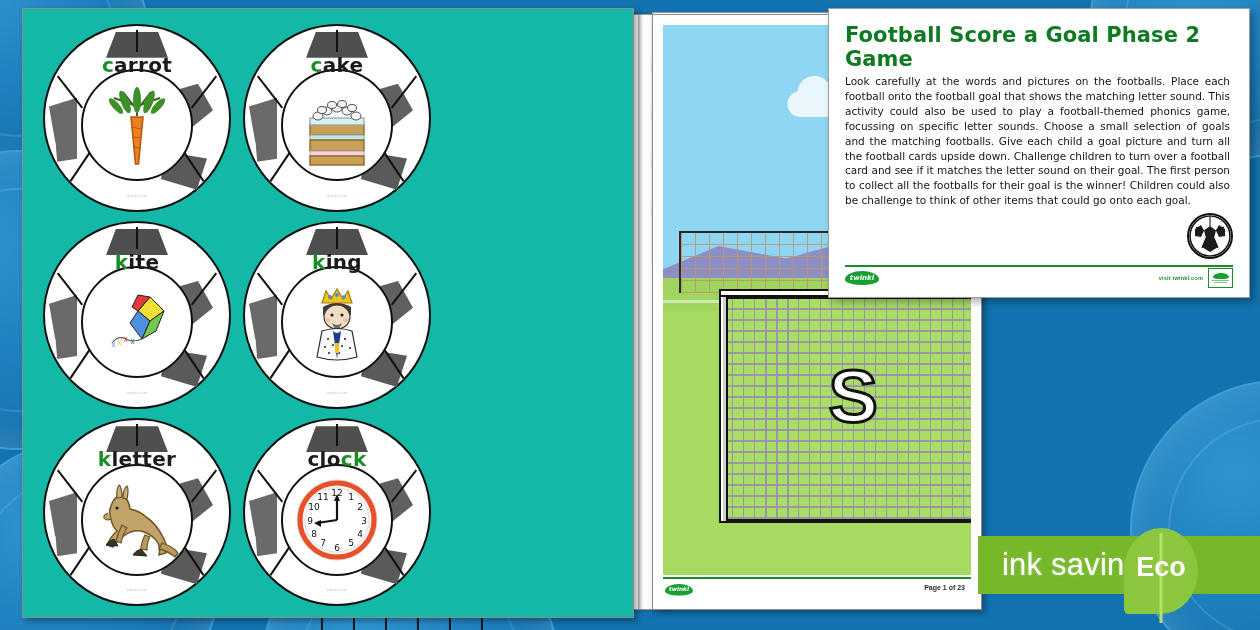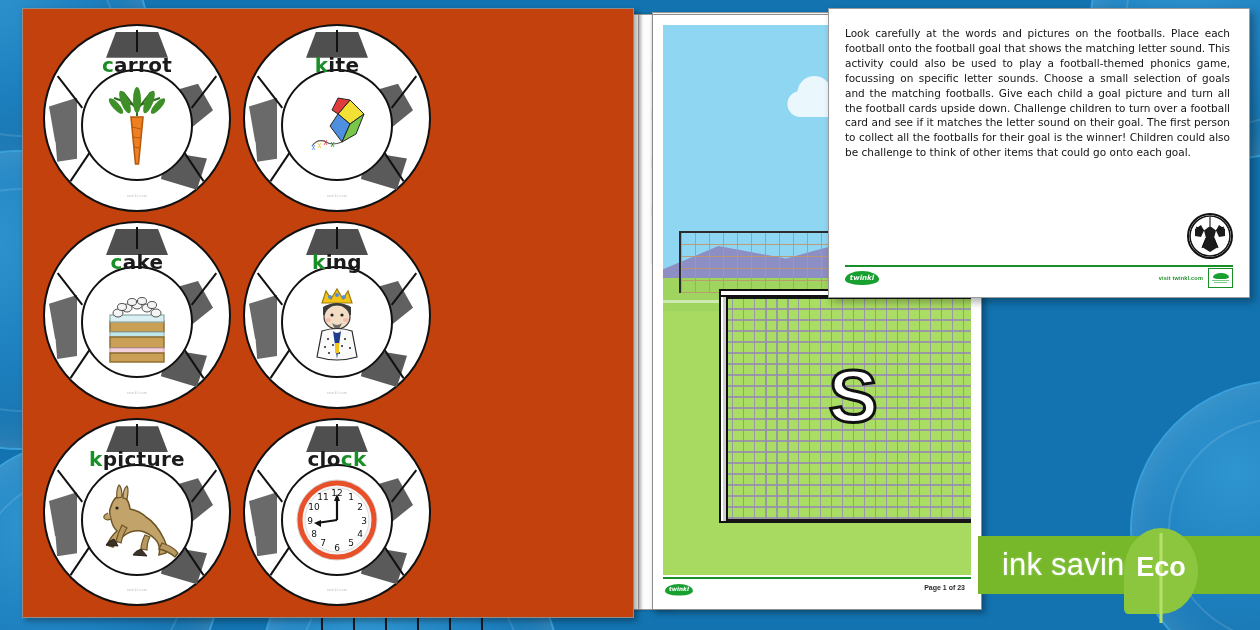--- a/index.html
+++ b/index.html
@@ -38,21 +38,21 @@
   .sheet-shadow .edge-arc.a1{ top:68px; }
   .sheet-shadow .edge-arc.a2{ top:260px; }
   .sheet-shadow .edge-arc.a3{ top:452px; }
   .sheet-shadow .edge-tick{
     position:absolute; left:2px; width:22px; height:0;
     border-top:2px solid #161616;
   }
 
   #main-sheet {
     position:absolute; left:0; top:0; width:612px; height:610px;
-    background:#c2410c; border:1px solid #8d8d8d;
+    background:#14b8a6; border:1px solid #8d8d8d;
     box-shadow: 3px 3px 6px rgba(0,0,0,.35);
     z-index: 10;
   }
   #cards-grid {
     position:absolute; left:14px; top:10px;
     width:400px; height:592px;
     display:grid; grid-template-columns:1fr 1fr; grid-template-rows:1fr 1fr 1fr;
   }
   .ball-card { position:relative; display:flex; align-items:center; justify-content:center; }
 
@@ -391,76 +391,76 @@
             <div class="panel p-right"></div>
           <div class="panel p-left"></div>
             <div class="panel p-br"></div>
             <div class="panel p-bl"></div>
           <div class="line" style="left:24px;top:46px;width:2px;height:40px;transform:rotate(-38deg);"></div>
           <div class="line" style="right:24px;top:46px;width:2px;height:40px;transform:rotate(38deg);"></div>
           <div class="line" style="left:34px;bottom:26px;width:2px;height:34px;transform:rotate(34deg);"></div>
           <div class="line" style="right:34px;bottom:26px;width:2px;height:34px;transform:rotate(-34deg);"></div>
           <div class="line" style="left:50%;top:4px;width:2px;height:22px;transform:translateX(-50%);"></div>
           <div class="ball-word">
-            <span class="hl">k</span><span>ite</span>
-          </div>
-          <div class="ring-inner">
-            <svg width="90" height="90" viewBox="0 0 90 90">
-              <g stroke="#222" stroke-width="1">
-                <polygon points="58,20 72,34 58,44 46,34" fill="#f2e034"></polygon>
-                <polygon points="58,20 46,34 40,30 46,18" fill="#e23b3b"></polygon>
-                <polygon points="46,34 58,44 50,62 38,46" fill="#4f8fe0"></polygon>
-                <polygon points="58,44 72,34 64,54 50,62" fill="#79c74a"></polygon>
-              </g>
-              <path d="M50 62 Q40 66 34 62 Q26 58 20 66" stroke="#555" stroke-width="1.2" fill="none"></path>
-              <g stroke="#222" stroke-width=".8">
-                <path d="M42 62 l-3 5 M39 62 l3 5" stroke="#1a7f2a"></path>
-                <path d="M35 60 l-3 5 M32 60 l3 5" stroke="#e23b3b"></path>
-                <path d="M29 63 l-3 5 M26 63 l3 5" stroke="#f2c21a"></path>
-                <path d="M23 65 l-3 5 M20 65 l3 5" stroke="#4f8fe0"></path>
-              </g>
-            </svg>
-          </div>
-          <div class="tiny-credit">twinkl.com</div>
-        </div>
-      </div>
-
-      <div class="ball-card">
-        <div class="football">
-          <div class="panel p-top"></div>
-            <div class="panel p-right"></div>
-          <div class="panel p-left"></div>
-            <div class="panel p-br"></div>
-            <div class="panel p-bl"></div>
-          <div class="line" style="left:24px;top:46px;width:2px;height:40px;transform:rotate(-38deg);"></div>
-          <div class="line" style="right:24px;top:46px;width:2px;height:40px;transform:rotate(38deg);"></div>
-          <div class="line" style="left:34px;bottom:26px;width:2px;height:34px;transform:rotate(34deg);"></div>
-          <div class="line" style="right:34px;bottom:26px;width:2px;height:34px;transform:rotate(-34deg);"></div>
-          <div class="line" style="left:50%;top:4px;width:2px;height:22px;transform:translateX(-50%);"></div>
-          <div class="ball-word">
             <span class="hl">c</span><span>ake</span>
           </div>
           <div class="ring-inner">
             <svg width="90" height="90" viewBox="0 0 90 90">
               <rect x="18" y="44" width="54" height="11" fill="#c9a055" stroke="#8a6a2c" stroke-width="1.4"></rect>
               <rect x="18" y="55" width="54" height="5" fill="#bfe6e8" stroke="#8aa8aa" stroke-width="1"></rect>
               <rect x="18" y="60" width="54" height="11" fill="#c9a055" stroke="#8a6a2c" stroke-width="1.4"></rect>
               <rect x="18" y="71" width="54" height="5" fill="#f3d2de" stroke="#c59cab" stroke-width="1"></rect>
               <rect x="18" y="76" width="54" height="9" fill="#c9a055" stroke="#8a6a2c" stroke-width="1.4"></rect>
               <rect x="18" y="38" width="54" height="7" fill="#d9eff1" stroke="#8aa8aa" stroke-width="1.2"></rect>
               <g fill="#f4f4f4" stroke="#2a2a2a" stroke-width=".8">
                 <ellipse cx="26" cy="36" rx="5" ry="4"></ellipse>
                   <ellipse cx="35" cy="31" rx="5" ry="4"></ellipse>
                 <ellipse cx="45" cy="28" rx="5" ry="4"></ellipse>
                   <ellipse cx="55" cy="31" rx="5" ry="4"></ellipse>
                 <ellipse cx="64" cy="36" rx="5" ry="4"></ellipse>
                   <ellipse cx="30" cy="30" rx="4.5" ry="3.5"></ellipse>
                 <ellipse cx="40" cy="25" rx="4.5" ry="3.5"></ellipse>
                   <ellipse cx="50" cy="24" rx="4.5" ry="3.5"></ellipse>
                 <ellipse cx="60" cy="28" rx="4.5" ry="3.5"></ellipse>
+              </g>
+            </svg>
+          </div>
+          <div class="tiny-credit">twinkl.com</div>
+        </div>
+      </div>
+
+      <div class="ball-card">
+        <div class="football">
+          <div class="panel p-top"></div>
+            <div class="panel p-right"></div>
+          <div class="panel p-left"></div>
+            <div class="panel p-br"></div>
+            <div class="panel p-bl"></div>
+          <div class="line" style="left:24px;top:46px;width:2px;height:40px;transform:rotate(-38deg);"></div>
+          <div class="line" style="right:24px;top:46px;width:2px;height:40px;transform:rotate(38deg);"></div>
+          <div class="line" style="left:34px;bottom:26px;width:2px;height:34px;transform:rotate(34deg);"></div>
+          <div class="line" style="right:34px;bottom:26px;width:2px;height:34px;transform:rotate(-34deg);"></div>
+          <div class="line" style="left:50%;top:4px;width:2px;height:22px;transform:translateX(-50%);"></div>
+          <div class="ball-word">
+            <span class="hl">k</span><span>ite</span>
+          </div>
+          <div class="ring-inner">
+            <svg width="90" height="90" viewBox="0 0 90 90">
+              <g stroke="#222" stroke-width="1">
+                <polygon points="58,20 72,34 58,44 46,34" fill="#f2e034"></polygon>
+                <polygon points="58,20 46,34 40,30 46,18" fill="#e23b3b"></polygon>
+                <polygon points="46,34 58,44 50,62 38,46" fill="#4f8fe0"></polygon>
+                <polygon points="58,44 72,34 64,54 50,62" fill="#79c74a"></polygon>
+              </g>
+              <path d="M50 62 Q40 66 34 62 Q26 58 20 66" stroke="#555" stroke-width="1.2" fill="none"></path>
+              <g stroke="#222" stroke-width=".8">
+                <path d="M42 62 l-3 5 M39 62 l3 5" stroke="#1a7f2a"></path>
+                <path d="M35 60 l-3 5 M32 60 l3 5" stroke="#e23b3b"></path>
+                <path d="M29 63 l-3 5 M26 63 l3 5" stroke="#f2c21a"></path>
+                <path d="M23 65 l-3 5 M20 65 l3 5" stroke="#4f8fe0"></path>
               </g>
             </svg>
           </div>
           <div class="tiny-credit">twinkl.com</div>
         </div>
       </div>
 
       <div class="ball-card">
         <div class="football">
           <div class="panel p-top"></div>
@@ -515,21 +515,21 @@
             <div class="panel p-right"></div>
           <div class="panel p-left"></div>
             <div class="panel p-br"></div>
             <div class="panel p-bl"></div>
           <div class="line" style="left:24px;top:46px;width:2px;height:40px;transform:rotate(-38deg);"></div>
           <div class="line" style="right:24px;top:46px;width:2px;height:40px;transform:rotate(38deg);"></div>
           <div class="line" style="left:34px;bottom:26px;width:2px;height:34px;transform:rotate(34deg);"></div>
           <div class="line" style="right:34px;bottom:26px;width:2px;height:34px;transform:rotate(-34deg);"></div>
           <div class="line" style="left:50%;top:4px;width:2px;height:22px;transform:translateX(-50%);"></div>
           <div class="ball-word">
-            <span class="hl">k</span><span>picture</span>
+            <span class="hl">k</span><span>letter</span>
           </div>
           <div class="ring-inner">
             <svg width="94" height="90" viewBox="0 0 94 90">
               <path d="M20 34 q3 -10 7 -12 q1 -5 3 -1 q3 -4 4 1 q5 3 6 12 q10 2 16 8 q10 6 18 22 q4 8 2 14 l-7 2 q2 -10 -4 -16 q-6 -6 -14 -8 q-9 -1 -16 4 q-7 5 -12 12 l-6 -2 q4 -9 10 -14 q-5 -5 -6 -12 q-2 -6 -1 -10 Z" fill="#c2a36a" stroke="#6d5527" stroke-width="1.5"></path>
               <path d="M27 23 q-1 -9 2 -13 q3 2 3 12 Z" fill="#cbb07d" stroke="#6d5527" stroke-width="1.2"></path>
               <path d="M33 23 q0 -9 4 -12 q2 3 0 13 Z" fill="#cbb07d" stroke="#6d5527" stroke-width="1.2"></path>
               <circle cx="27" cy="33" r="1.6" fill="#222"></circle>
               <path d="M18 38 q-5 2 -4 5 q2 3 7 1" fill="#c2a36a" stroke="#6d5527" stroke-width="1.2"></path>
               <path d="M32 50 q-4 8 -6 16 l5 2 q2 -9 6 -15 Z" fill="#b89a60" stroke="#6d5527" stroke-width="1.2"></path>
               <path d="M24 64 q-6 2 -8 6 l12 1 Z" fill="#3c3328" stroke="#2a2318" stroke-width="1"></path>
@@ -647,20 +647,21 @@
     <div id="fp-footer">
       <div id="fp-rule"></div>
       <div id="fp-logo">
         <div class="twinkl-logo">twinkl</div>
       </div>
       <div id="fp-page">Page 1 of 23</div>
     </div>
   </div>
 
   <div id="title-card">
+    <div id="title-heading">Football Score a Goal Phase 2 Game</div>
     <div id="instructions-body">Look carefully at the words and pictures on the footballs. Place each football onto the football goal that shows the matching letter sound. This activity could also be used to play a football-themed phonics game, focussing on specific letter sounds. Choose a small selection of goals and the matching footballs. Give each child a goal picture and turn all the football cards upside down. Challenge children to turn over a football card and see if it matches the letter sound on their goal. The first person to collect all the footballs for their goal is the winner! Children could also be challenge to think of other items that could go onto each goal.</div>
 
     <div id="tc-ball">
       <svg width="42" height="42" viewBox="0 0 42 42">
         <circle cx="21" cy="21" r="20" fill="#fff" stroke="#111" stroke-width="1.6"></circle>
         <polygon points="21,11 27,15.5 25,23 17,23 15,15.5" fill="#1c1c1c"></polygon>
         <polygon points="21,1.6 27,5 27,11 21,11 15,11 15,5" fill="#1c1c1c" opacity=".0"></polygon>
         <polygon points="6,14 12,10 15,15.5 12,22 6,21" fill="#1c1c1c"></polygon>
         <polygon points="36,14 30,10 27,15.5 30,22 36,21" fill="#1c1c1c"></polygon>
         <polygon points="13,32 17,23 25,23 29,32 21,37" fill="#1c1c1c"></polygon>

